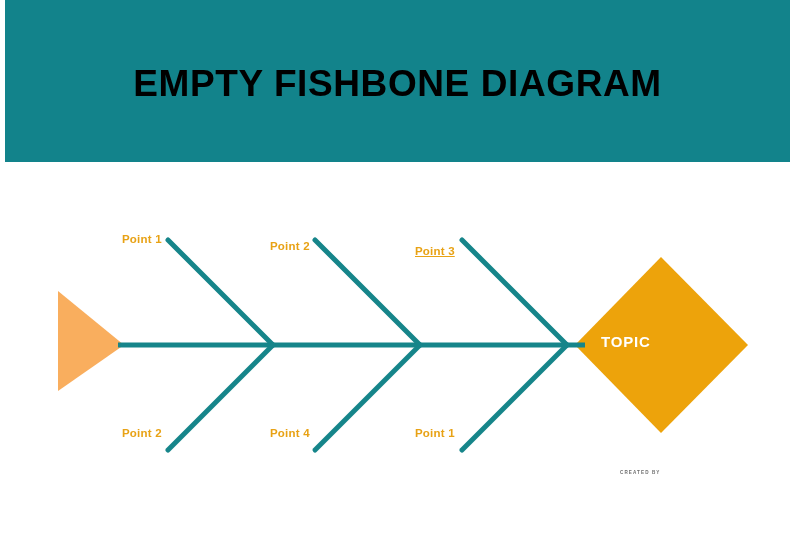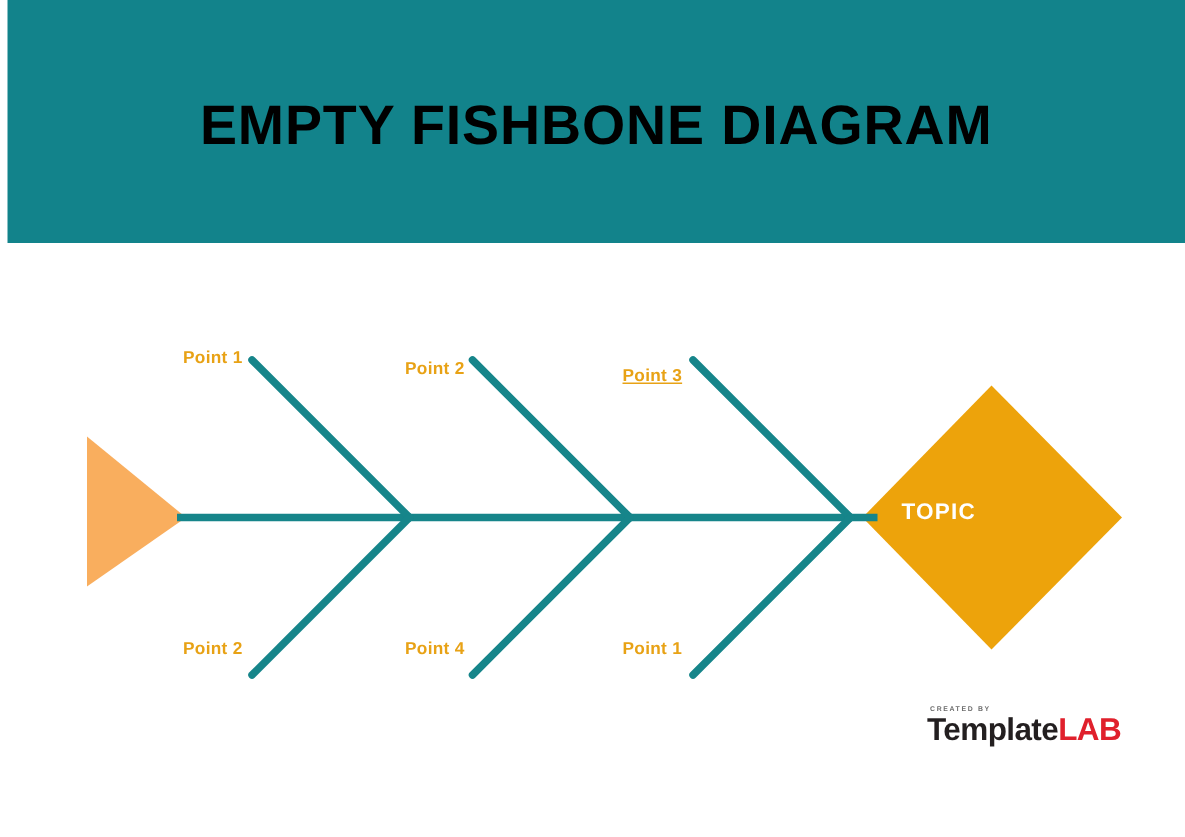--- a/index.html
+++ b/index.html
@@ -142,18 +142,15 @@
     <div class="point-label pl-1">Point 1</div>
     <div class="point-label pl-2">Point 2</div>
     <div class="point-label pl-3">Point 3</div>
     <div class="point-label pl-4">Point 2</div>
     <div class="point-label pl-5">Point 4</div>
     <div class="point-label pl-6">Point 1</div>
   </div>
 
   <div class="logo">
     <div class="logo-created">CREATED BY</div>
-    <div>
-      <span class="logo-word logo-template">Template</span><span class="logo-word logo-lab">LAB</span>
-    </div>
   </div>
 
 </div>
 
 </body></html>

